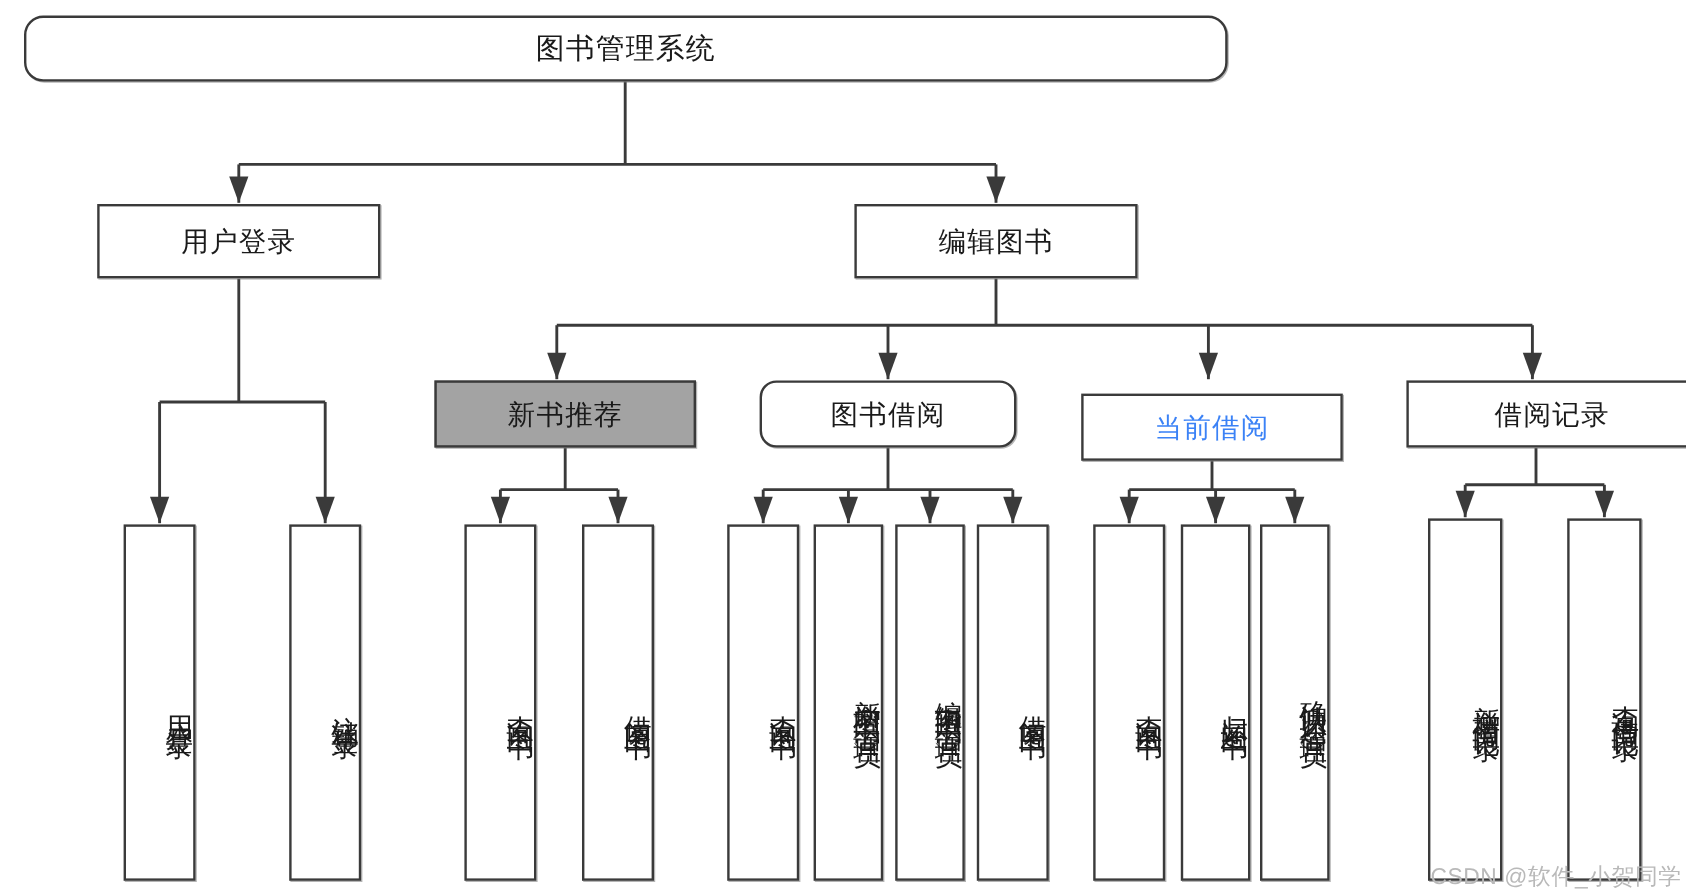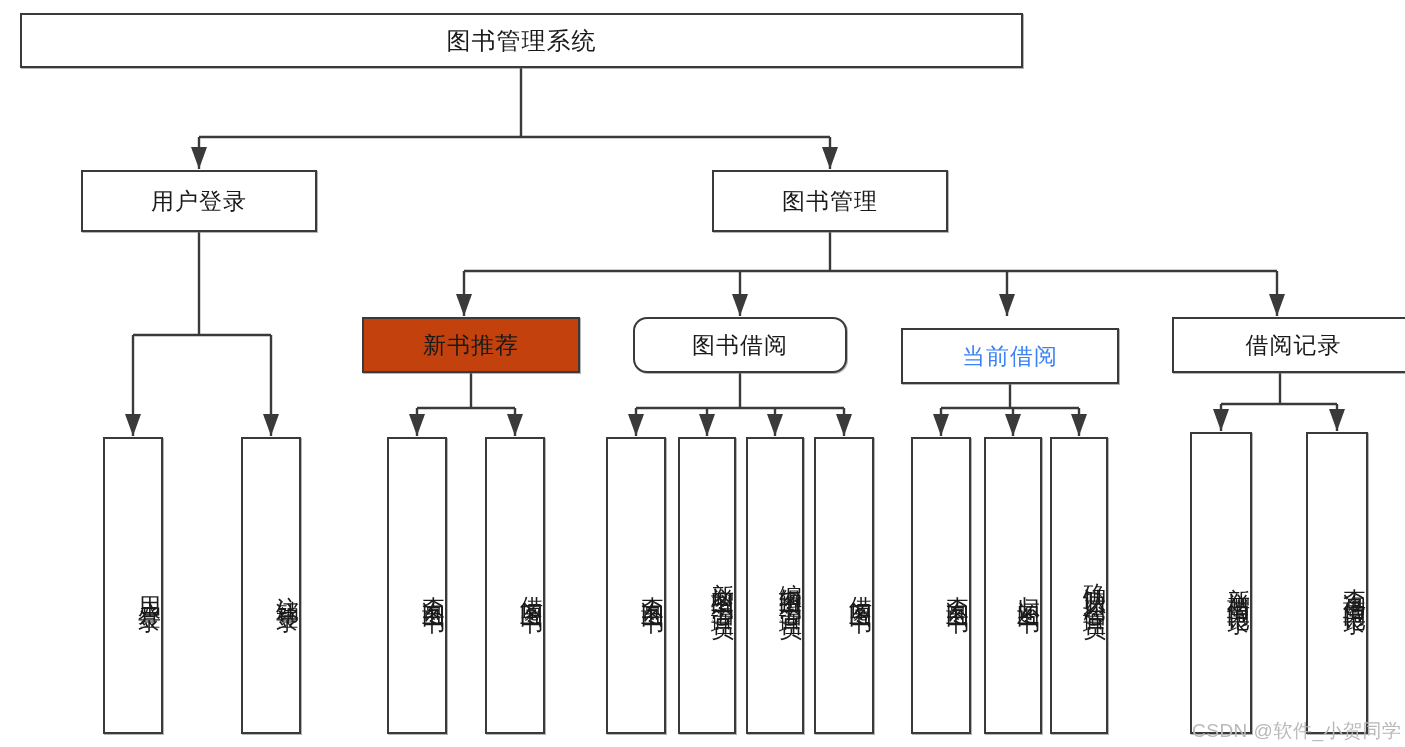--- a/index.html
+++ b/index.html
@@ -122,30 +122,30 @@
       <polygon points="1071,414 1087,414 1079,436" fill="#3a3a3a"></polygon>
       <line x1="1280" y1="373" x2="1280" y2="404" stroke="#3a3a3a" stroke-width="2.4"></line>
       <line x1="1221" y1="404" x2="1337" y2="404" stroke="#3a3a3a" stroke-width="2.4"></line>
       <line x1="1221" y1="404" x2="1221" y2="431" stroke="#3a3a3a" stroke-width="2.4"></line>
       <polygon points="1213,409 1229,409 1221,431" fill="#3a3a3a"></polygon>
       <line x1="1337" y1="404" x2="1337" y2="431" stroke="#3a3a3a" stroke-width="2.4"></line>
       <polygon points="1329,409 1345,409 1337,431" fill="#3a3a3a"></polygon>
     </svg>
 
   <div id="nodes">
-      <div class="node horizontal root" style="left: 20px; top: 13px; width: 1003px; height: 55px; border-color: rgb(58, 58, 58); background: rgb(255, 255, 255); color: rgb(26, 26, 26);">
+      <div class="node horizontal root" style="left: 20px; top: 13px; width: 1003px; height: 55px; border-color: rgb(58, 58, 58); background: rgb(255, 255, 255); color: rgb(26, 26, 26); border-radius: 16px;">
         <span class="htext">图书管理系统</span>
       </div>
       <div class="node horizontal" style="left: 81px; top: 170px; width: 236px; height: 62px; border-color: rgb(58, 58, 58); background: rgb(255, 255, 255); color: rgb(26, 26, 26);">
         <span class="htext">用户登录</span>
       </div>
       <div class="node horizontal" style="left: 712px; top: 170px; width: 236px; height: 62px; border-color: rgb(58, 58, 58); background: rgb(255, 255, 255); color: rgb(26, 26, 26);">
-        <span class="htext">图书管理</span>
+        <span class="htext">编辑图书</span>
       </div>
-      <div class="node horizontal" style="left: 362px; top: 317px; width: 218px; height: 56px; border-color: rgb(58, 58, 58); background: #c2410c; color: rgb(26, 26, 26);">
+      <div class="node horizontal" style="left: 362px; top: 317px; width: 218px; height: 56px; border-color: rgb(58, 58, 58); background: #a3a3a3; color: rgb(26, 26, 26);">
         <span class="htext">新书推荐</span>
       </div>
       <div class="node horizontal" style="left: 633px; top: 317px; width: 214px; height: 56px; border-color: rgb(58, 58, 58); background: rgb(255, 255, 255); color: rgb(26, 26, 26); border-radius: 14px;">
         <span class="htext">图书借阅</span>
       </div>
       <div class="node horizontal" style="left: 901px; top: 328px; width: 218px; height: 56px; border-color: rgb(58, 58, 58); background: rgb(255, 255, 255); color: #3b82f6;">
         <span class="htext">当前借阅</span>
       </div>
       <div class="node horizontal" style="left: 1172px; top: 317px; width: 243px; height: 56px; border-color: rgb(58, 58, 58); background: rgb(255, 255, 255); color: rgb(26, 26, 26);">
         <span class="htext">借阅记录</span>

